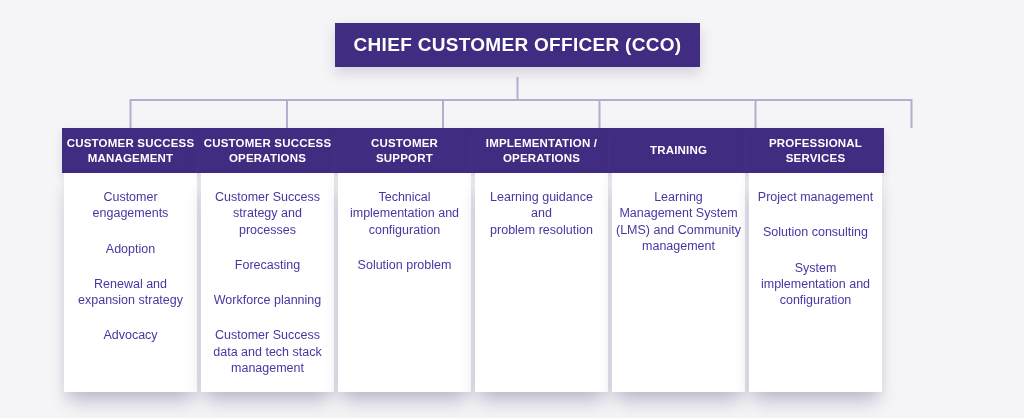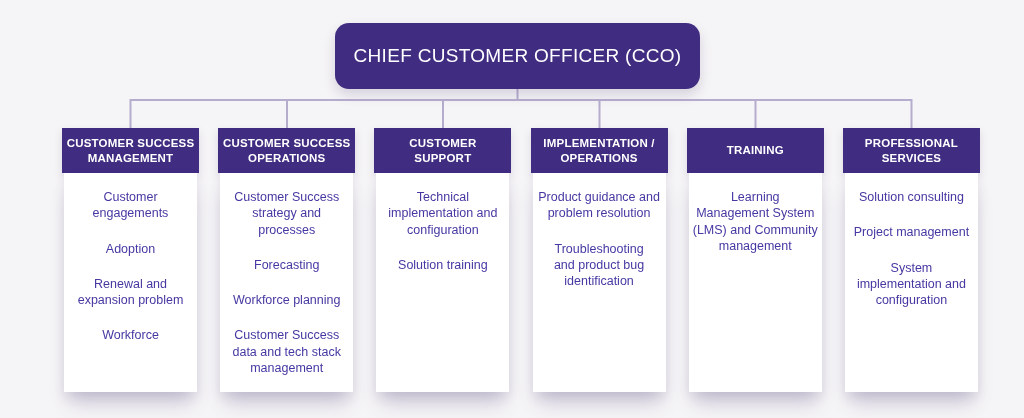--- a/index.html
+++ b/index.html
@@ -29,37 +29,35 @@
     width: 1024px; height: 418px;
   }
   .connectors path {
     stroke: var(--connector);
     stroke-width: 2;
     fill: none;
   }
   .root-box {
     position: absolute;
     left: 335px; top: 23px;
-    width: 365px; height: 66px;
+    width: 365px; height: 44px;
     background: var(--primary);
     color: var(--header-text);
     display: flex; align-items: center; justify-content: center;
-    font-weight: normal;
+    font-weight: bold;
     font-size: 19px;
     letter-spacing: 0.3px;
     text-align: center;
     box-shadow: 0 6px 12px rgba(104, 92, 138, 0.22);
-    border-radius: 14px;
   }
   .departments {
     position: absolute;
     left: 62px; top: 128px;
     width: 918px;
     display: flex;
-    justify-content: space-between;
   }
   .dept {
     width: 137px;
     display: flex;
     flex-direction: column;
     align-items: center;
   }
   .dept-header {
     width: 137px; height: 45px;
     background: var(--primary);
@@ -113,22 +111,22 @@
   <div class="dept">
     <div class="dept-header">
       <span class="dept-name">CUSTOMER SUCCESS
 MANAGEMENT</span>
     </div>
     <div class="dept-body">
           <p class="dept-item">Customer
 engagements</p>
           <p class="dept-item">Adoption</p>
           <p class="dept-item">Renewal and
-expansion problem</p>
-          <p class="dept-item">Workforce</p>
+expansion strategy</p>
+          <p class="dept-item">Advocacy</p>
         </div>
   </div>
 
   <div class="dept">
     <div class="dept-header">
       <span class="dept-name">CUSTOMER SUCCESS
 OPERATIONS</span>
     </div>
     <div class="dept-body">
           <p class="dept-item">Customer Success
@@ -144,35 +142,32 @@
 
   <div class="dept">
     <div class="dept-header">
       <span class="dept-name">CUSTOMER
 SUPPORT</span>
     </div>
     <div class="dept-body">
           <p class="dept-item">Technical
 implementation and
 configuration</p>
-          <p class="dept-item">Solution training</p>
+          <p class="dept-item">Solution problem</p>
         </div>
   </div>
 
   <div class="dept">
     <div class="dept-header">
       <span class="dept-name">IMPLEMENTATION /
 OPERATIONS</span>
     </div>
     <div class="dept-body">
-          <p class="dept-item">Product guidance and
+          <p class="dept-item">Learning guidance and
 problem resolution</p>
-          <p class="dept-item">Troubleshooting
-and product bug
-identification</p>
         </div>
   </div>
 
   <div class="dept">
     <div class="dept-header">
       <span class="dept-name">TRAINING</span>
     </div>
     <div class="dept-body">
           <p class="dept-item">Learning
 Management System
@@ -180,22 +175,22 @@
 management</p>
         </div>
   </div>
 
   <div class="dept">
     <div class="dept-header">
       <span class="dept-name">PROFESSIONAL
 SERVICES</span>
     </div>
     <div class="dept-body">
+          <p class="dept-item">Project management</p>
           <p class="dept-item">Solution consulting</p>
-          <p class="dept-item">Project management</p>
           <p class="dept-item">System
 implementation and
 configuration</p>
         </div>
   </div>
 </div>
 
 </div>
 
 </body></html>

